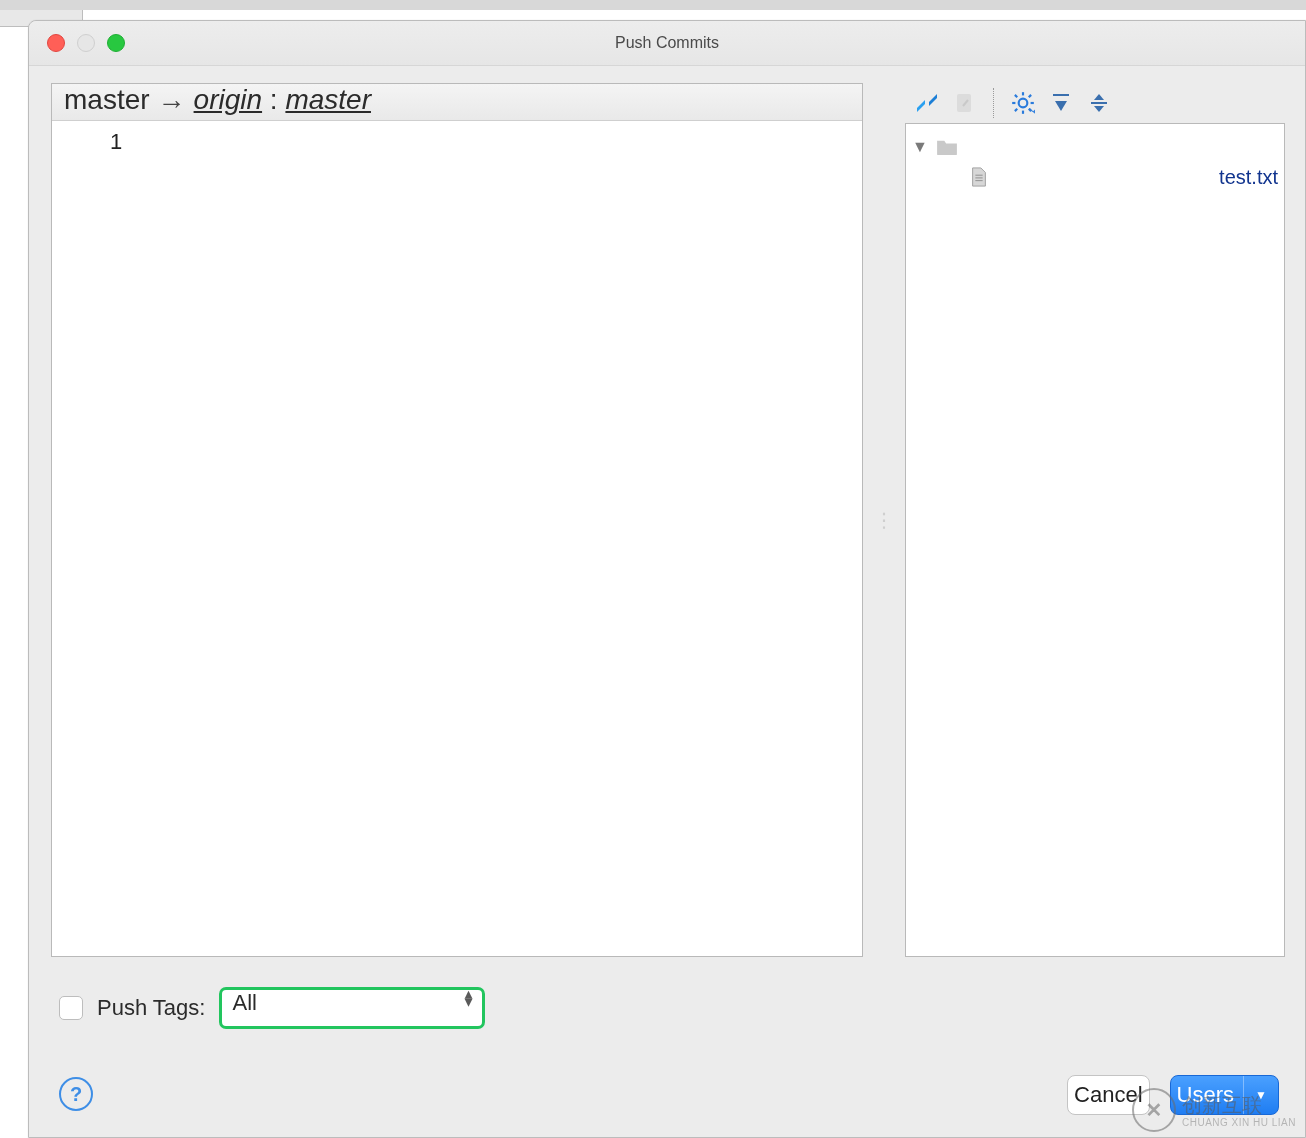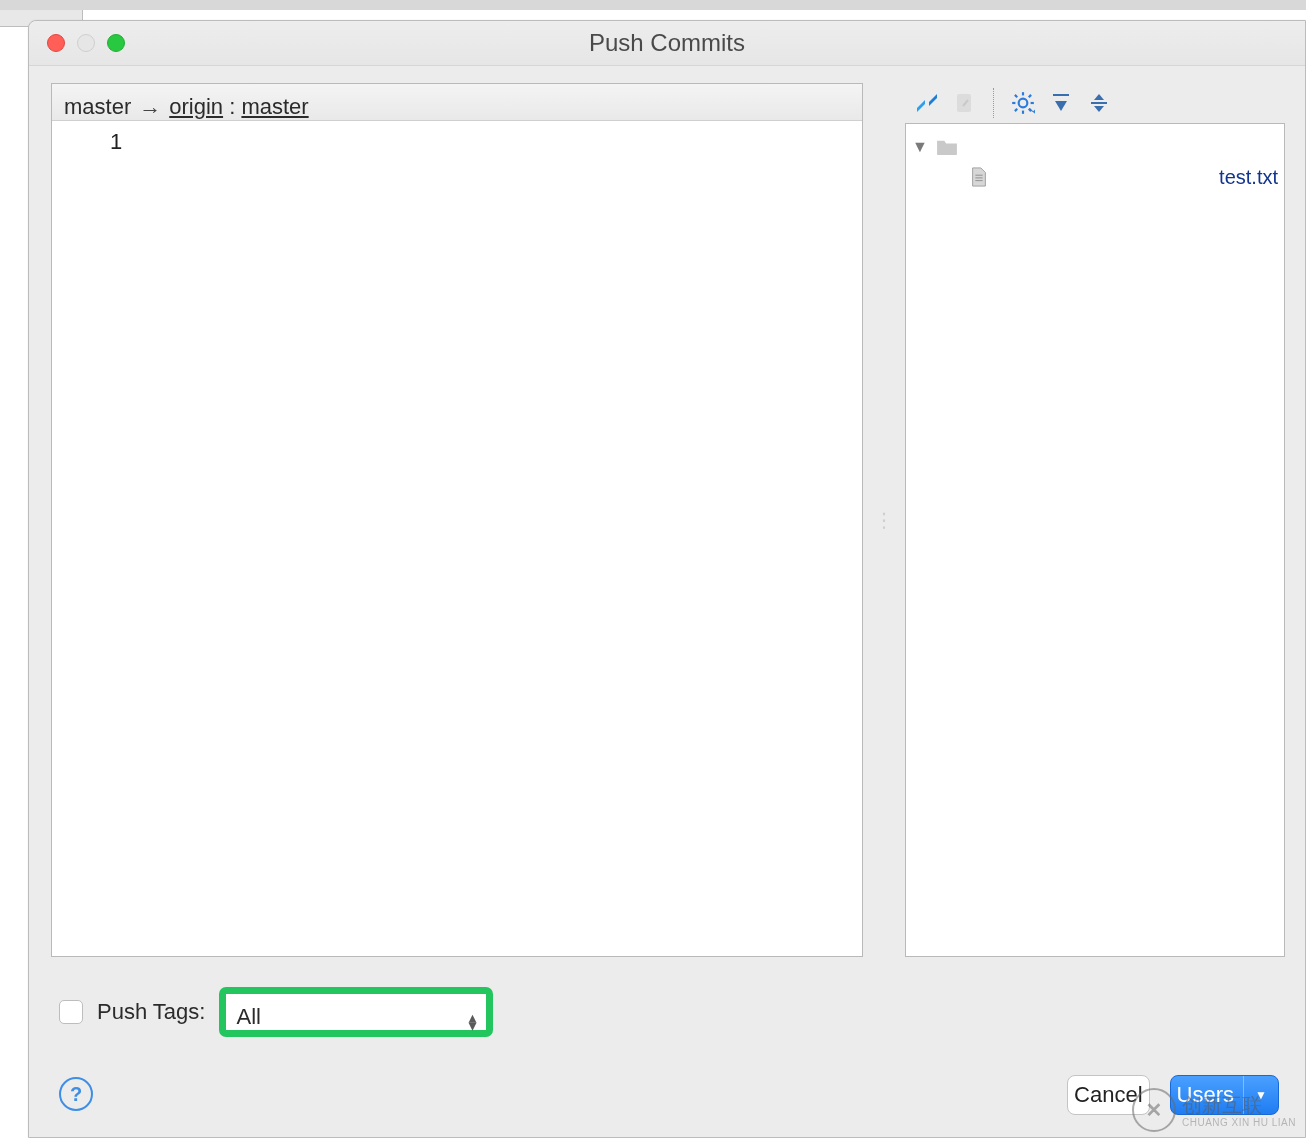--- a/index.html
+++ b/index.html
@@ -6,47 +6,47 @@
   .canvas{width:1306px;height:1138px;position:relative;background:#fff;margin:0 auto;}
   .top-gray{position:absolute;left:0;right:0;top:0;height:10px;background:#d8d8d8;}
   .top-edge{position:absolute;left:0;top:10px;width:82px;height:16px;background:#e8e8e8;border:1px solid #bdbdbd;border-top:none;border-left:none;}
   .window{position:absolute;left:28px;top:20px;right:0;bottom:0;background:#ececec;border:1px solid #bcbcbc;border-radius:8px 0 0 0;box-shadow:0 0 0 1px rgba(0,0,0,0.02);}
   .titlebar{height:44px;display:flex;align-items:center;position:relative;border-bottom:1px solid #d6d6d6;background:linear-gradient(#ededed,#e6e6e6);border-radius:8px 0 0 0;}
   .traffic{display:flex;gap:12px;padding-left:18px;}
   .tl{width:16px;height:16px;border-radius:50%;}
   .tl.red{background:#ff5f57;border:1px solid #e24640;}
   .tl.yel{background:#e6e6e6;border:1px solid #cfcfcf;}
   .tl.grn{background:#28c840;border:1px solid #1faf34;}
-  .title{position:absolute;left:0;right:0;text-align:center;font-size:24px;color:#4a4a4a;pointer-events:none;}
+  .title{position:absolute;left:0;right:0;text-align:center;font-size:16px;color:#4a4a4a;pointer-events:none;}
   .body{position:absolute;top:44px;left:0;right:0;bottom:180px;padding:18px 20px 0 22px;}
   .split{display:flex;height:100%;gap:18px;}
   .left-pane{flex:1;background:#fff;border:1px solid #b9b9b9;display:flex;flex-direction:column;}
-  .branch-row{height:36px;background:linear-gradient(#f4f4f4,#e9e9e9);border-bottom:1px solid #cfcfcf;display:flex;align-items:flex-end;padding:0 12px;font-size:22px;color:#2b2b2b;}
+  .branch-row{height:36px;background:linear-gradient(#f4f4f4,#e9e9e9);border-bottom:1px solid #cfcfcf;display:flex;align-items:flex-start;padding:0 12px;font-size:28px;color:#2b2b2b;}
   .branch-row .arrow{margin:0 8px;color:#444;}
-  .branch-row .u{text-decoration:underline;}
+  .branch-row .u{text-decoration:underline;font-style:italic;}
   .commit-list{flex:1;padding:6px 0;font-size:22px;color:#222;}
   .commit-item{padding:2px 0 2px 58px;}
   .right-pane{width:380px;display:flex;flex-direction:column;}
   .toolbar{height:40px;display:flex;align-items:center;gap:10px;padding:0 8px;}
   .tb-sep{width:1px;height:30px;border-left:1px dotted #9a9a9a;margin:0 4px;}
   .tb-ic{width:28px;height:28px;display:flex;align-items:center;justify-content:center;}
   .tree-box{flex:1;background:#fff;border:1px solid #b9b9b9;padding:8px 6px;font-size:20px;color:#1b1b1b;overflow:hidden;}
   .tree-row{display:flex;align-items:center;gap:8px;height:30px;}
   .folder-ic{width:22px;height:18px;}
   .file-ic{width:18px;height:20px;}
   .tree-label{white-space:nowrap;}
   .file-row{padding-left:58px;justify-content:space-between;}
   .file-name{color:#11348e;font-weight:500;}
   .tri{color:#7a7a7a;font-size:16px;}
   .resize-grip{width:6px;display:flex;align-items:center;justify-content:center;color:#cfcfcf;font-size:20px;}
   .bottom{position:absolute;left:0;right:0;bottom:0;height:180px;background:#ececec;}
   .opt-row{display:flex;align-items:center;gap:14px;padding:30px 0 0 30px;}
   .chk{width:22px;height:22px;border:1px solid #bdbdbd;border-radius:5px;background:#fff;}
   .opt-label{font-size:22px;color:#2b2b2b;}
-  .select{width:240px;height:36px;border:7px solid #22c55e;border-radius:7px;background:#fff;display:flex;align-items:flex-end;justify-content:space-between;padding:0 10px;font-size:22px;color:#2b2b2b;}
+  .select{width:240px;height:36px;border:3px solid #22c55e;border-radius:7px;background:#fff;display:flex;align-items:flex-start;justify-content:space-between;padding:0 10px;font-size:22px;color:#2b2b2b;}
   .spin{color:#5a5a5a;font-size:16px;line-height:8px;display:flex;flex-direction:column;}
   .help{position:absolute;left:30px;bottom:26px;width:30px;height:30px;border:2px solid #3e8ee6;border-radius:50%;color:#3e8ee6;font-size:20px;display:flex;align-items:center;justify-content:center;font-weight:600;}
   .btn-row{position:absolute;right:26px;bottom:22px;display:flex;gap:20px;}
   .btn{height:38px;border-radius:8px;font-size:22px;display:flex;align-items:center;justify-content:center;padding:0 6px;}
   .btn.cancel{background:#fff;border:1px solid #c4c4c4;color:#222;}
   .btn.push{background:linear-gradient(#4aa0ff,#1f7df2);color:#fff;border:1px solid #1868d6;position:relative;padding-right:44px;}
   .btn.push .drop{position:absolute;right:0;top:0;bottom:0;width:34px;border-left:1px solid rgba(255,255,255,0.35);display:flex;align-items:center;justify-content:center;color:#fff;font-size:12px;}
   .watermark{position:absolute;right:10px;bottom:6px;display:flex;align-items:center;gap:6px;opacity:0.55;}
   .wm-c{width:40px;height:40px;border:2px solid #6a6a6a;border-radius:50%;display:flex;align-items:center;justify-content:center;color:#6a6a6a;font-weight:700;font-size:20px;}
   .wm-t{font-size:20px;color:#5a5a5a;}

